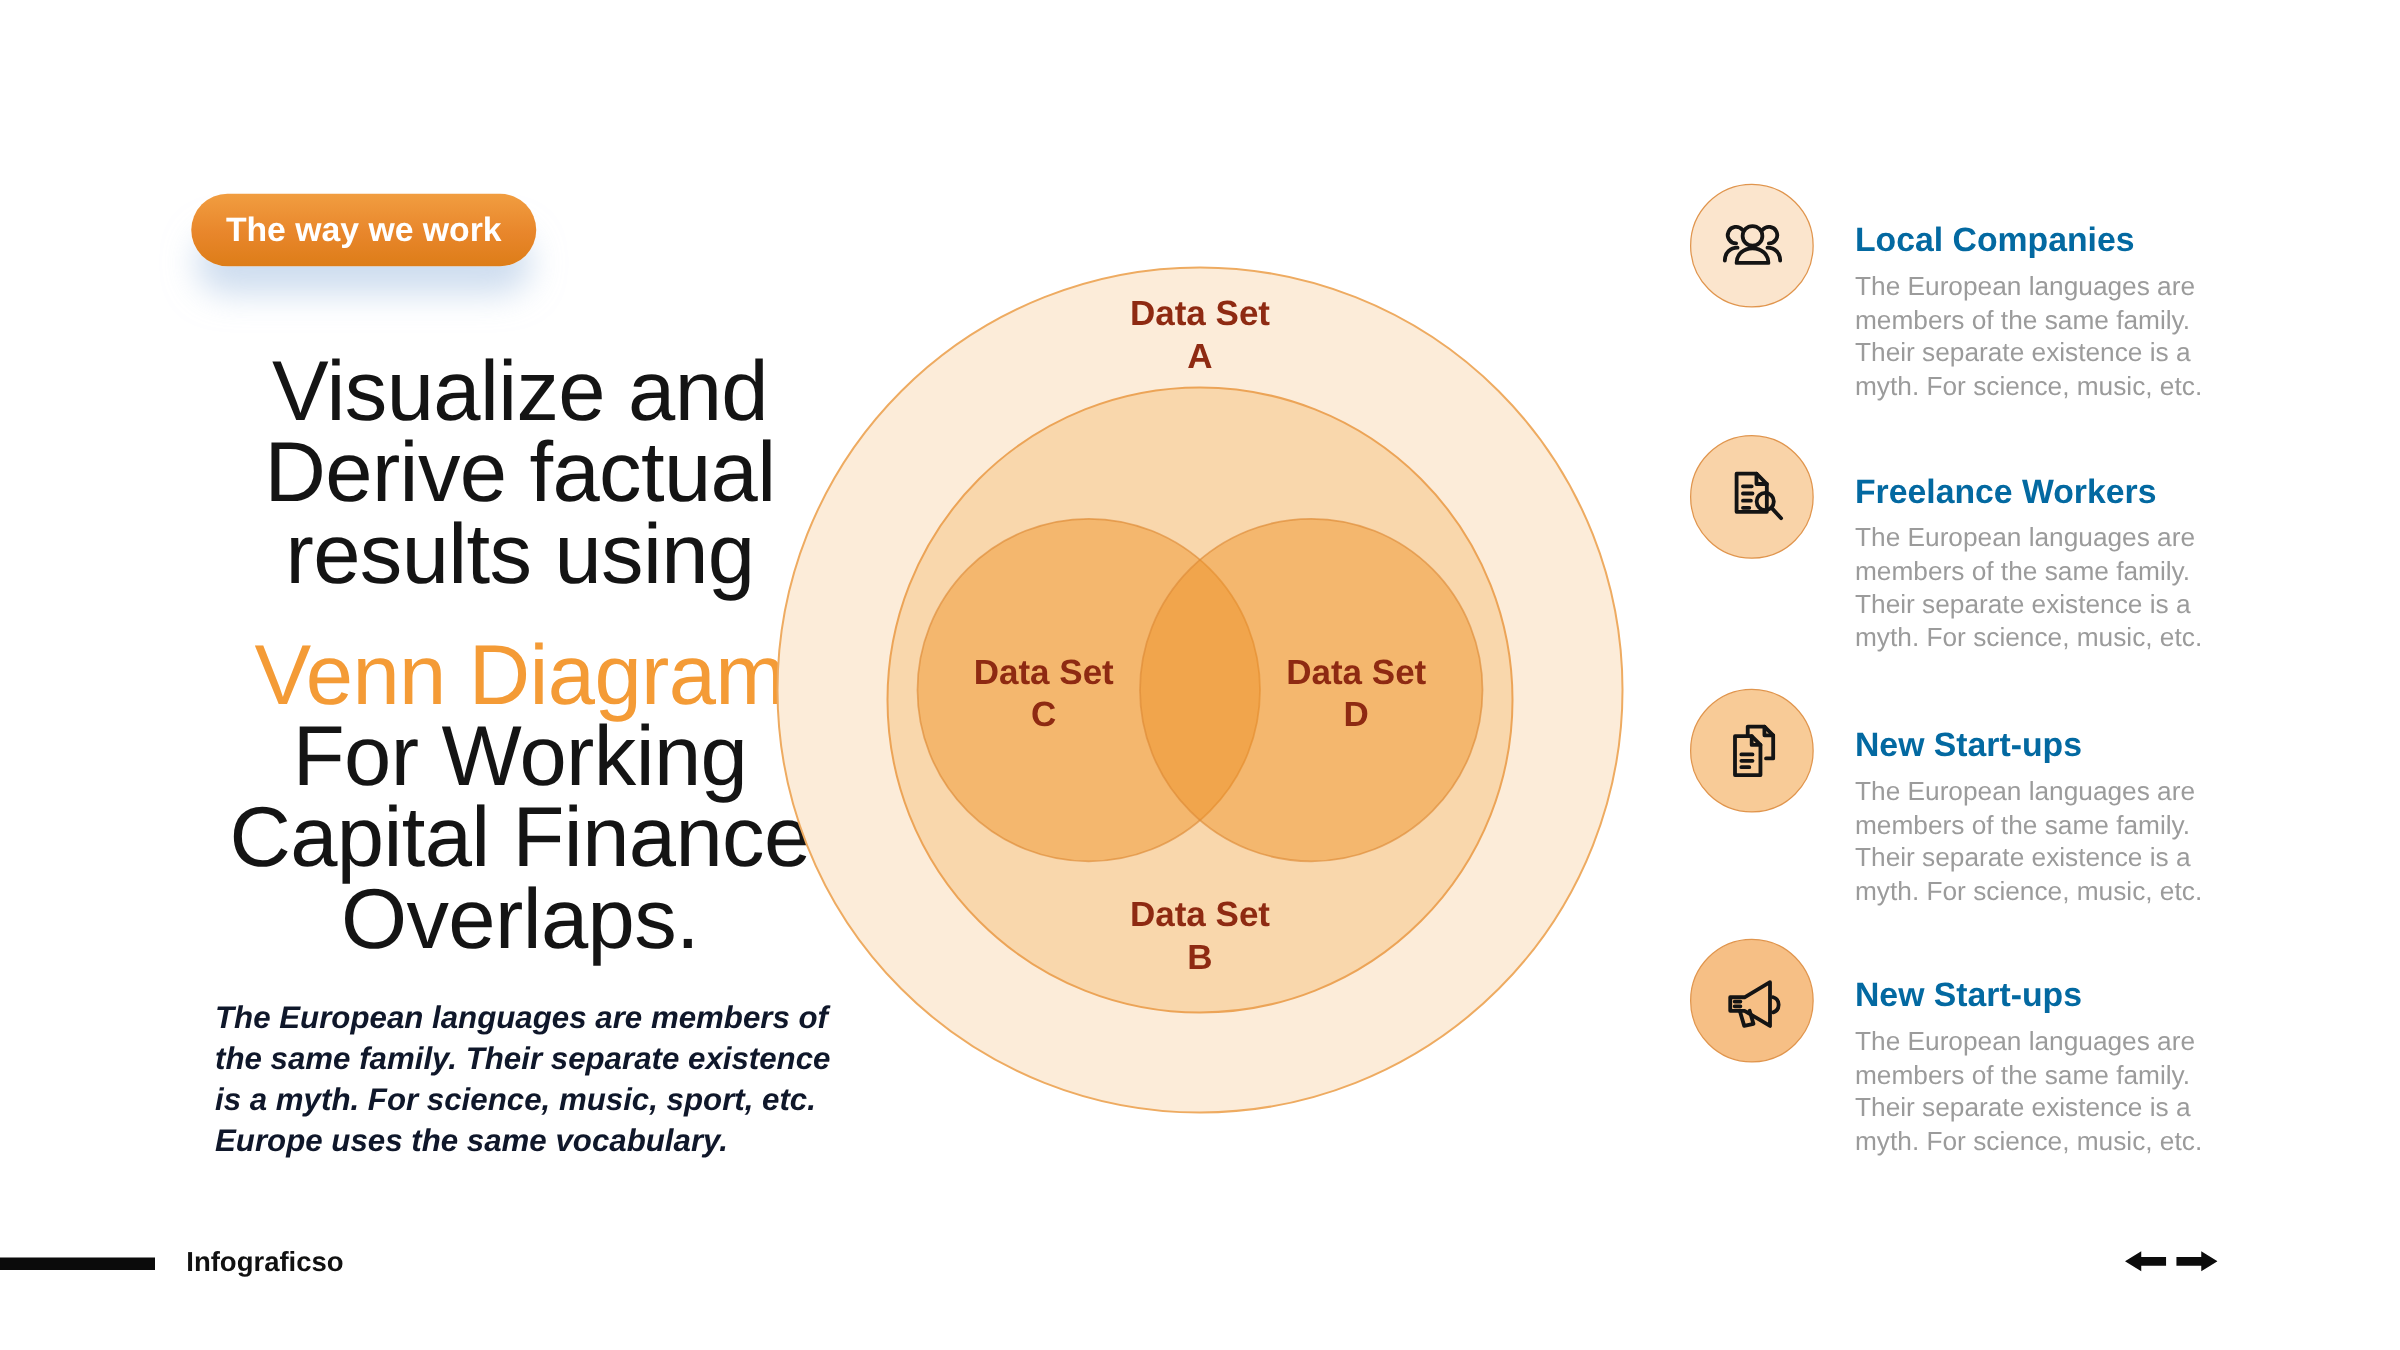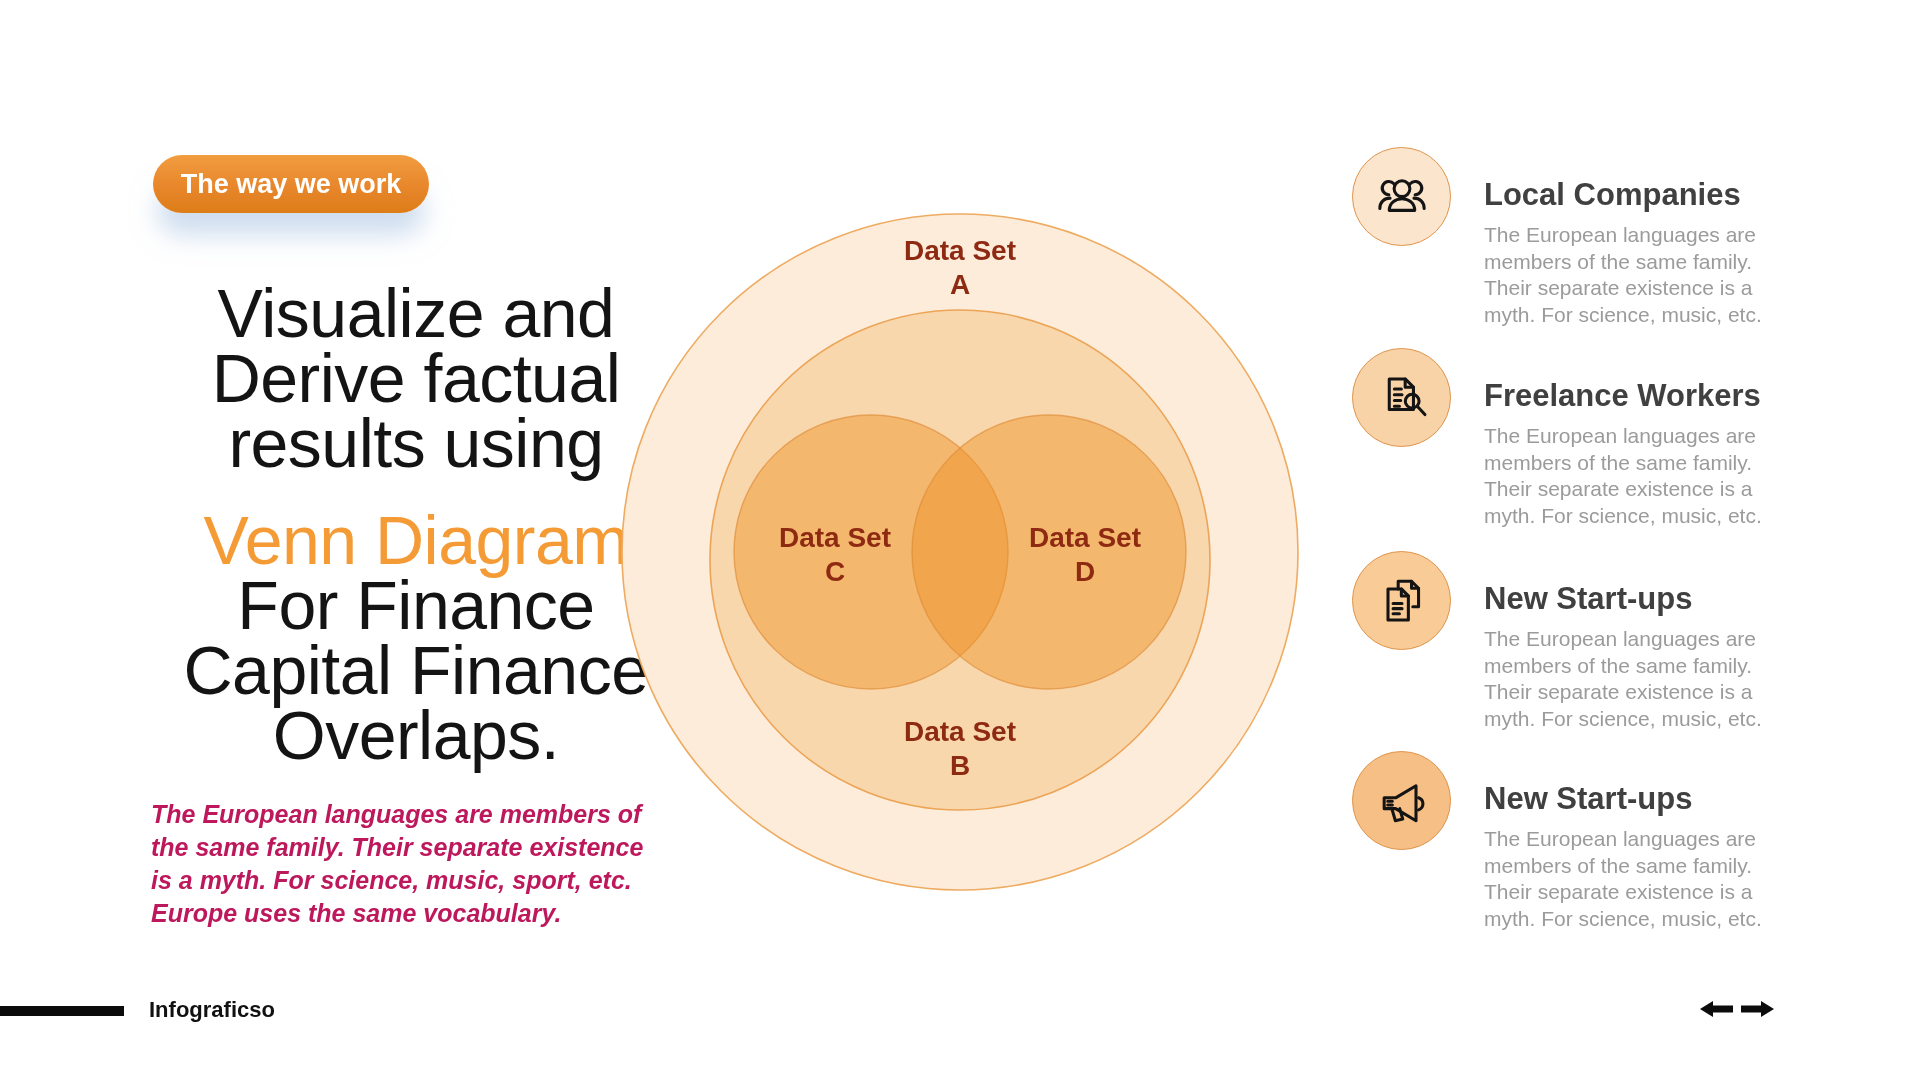--- a/index.html
+++ b/index.html
@@ -21,42 +21,42 @@
   
   .headline {
     position:absolute; left:156px; top:281px; width:520px;
     font-size:68px; line-height:65px; font-weight:400; color:#141414;
     letter-spacing:-0.5px;
     text-align:center;
   }
 
   
   .subtext {
-    position:absolute; left:151px; top:798px; width:520px;
+    position:absolute; left:172px; top:798px; width:520px;
     font-size:25px; line-height:33px; font-style:italic; font-weight:600;
-    color:#be185d;
+    color:#0f172a;
   }
 
   
   .venn-svg { position:absolute; left:0; top:0; width:1920px; height:1080px; }
   .venn-svg text {
     font-family:"Liberation Sans", sans-serif;
     font-size:28px; font-weight:700; fill:#8e2a12; text-anchor:middle;
   }
 
   
   .panel-item { position:absolute; left:1352px; width:460px; display:flex; }
   .bubble {
     width:99px; height:99px; border-radius:50%;
     border:1.6px solid #e0954d; flex:0 0 99px;
     display:flex; align-items:center; justify-content:center;
   }
   .bubble svg { width:56px; height:56px; }
   .item-text { margin-left:33px; margin-top:30px; width:320px; }
-  .item-title { font-size:31px; font-weight:700; color:#404040; margin-bottom:9px; }
+  .item-title { font-size:27px; font-weight:700; color:#0369a1; margin-bottom:9px; }
   .item-desc  { font-size:21px; line-height:26.5px; color:#9b9b9b; }
 
   
   .footer-bar { position:absolute; left:0; top:1006px; width:124px; height:10px; background:#0b0b0b; }
   .brand { position:absolute; left:149px; top:997px; font-size:22px; font-weight:700; color:#111111; }
   .nav-arrows { position:absolute; left:1700px; top:1000px; width:74px; height:18px; display:flex; justify-content:space-between; }
   .nav-arrows svg { display:block; cursor:pointer; }
 
   .ico { fill:none; stroke:#141414; stroke-width:2.4; stroke-linecap:round; stroke-linejoin:round; }
 </style>
@@ -65,21 +65,21 @@
 
 <div class="stage">
 
   <button class="pill">The way we work</button>
 
   <div class="headline">
     <div>Visualize and</div>
     <div>Derive factual</div>
     <div>results using</div>
     <div style="color: rgb(244, 155, 54); margin-top: 32px;">Venn Diagram</div>
-    <div>For Finance</div>
+    <div>For Working</div>
     <div>Capital Finance</div>
     <div>Overlaps.</div>
   </div>
 
   <div class="subtext">The European languages are members of<br>the same family. Their separate existence<br>is a myth. For science, music, sport, etc.<br>Europe uses the same vocabulary.</div>
 
   <svg class="venn-svg" viewBox="0 0 1920 1080" xmlns="http://www.w3.org/2000/svg">
 
     <circle cx="960" cy="552" r="338" fill="#fcecd9" stroke="#eeab61" stroke-width="1.6"></circle>
 

